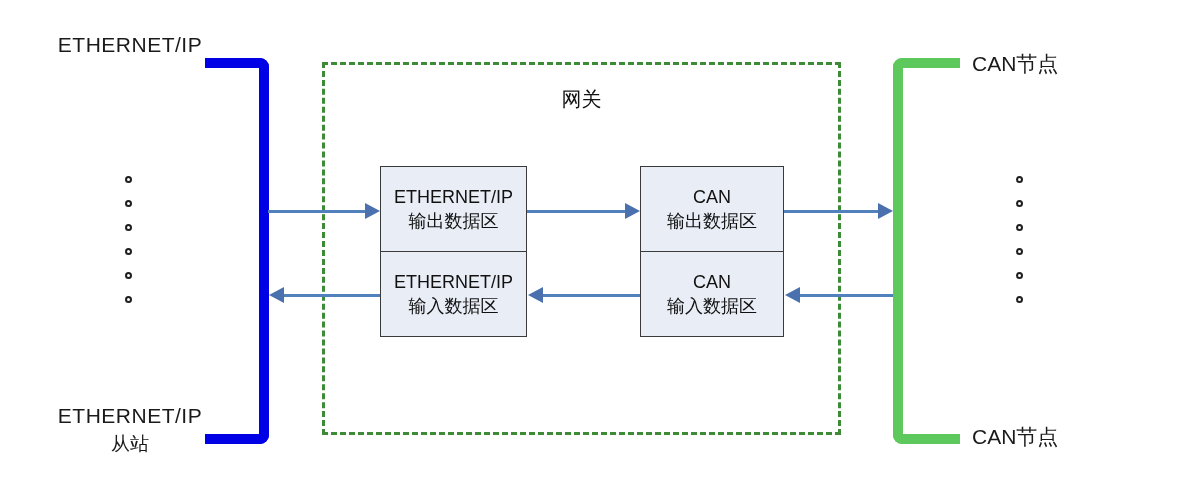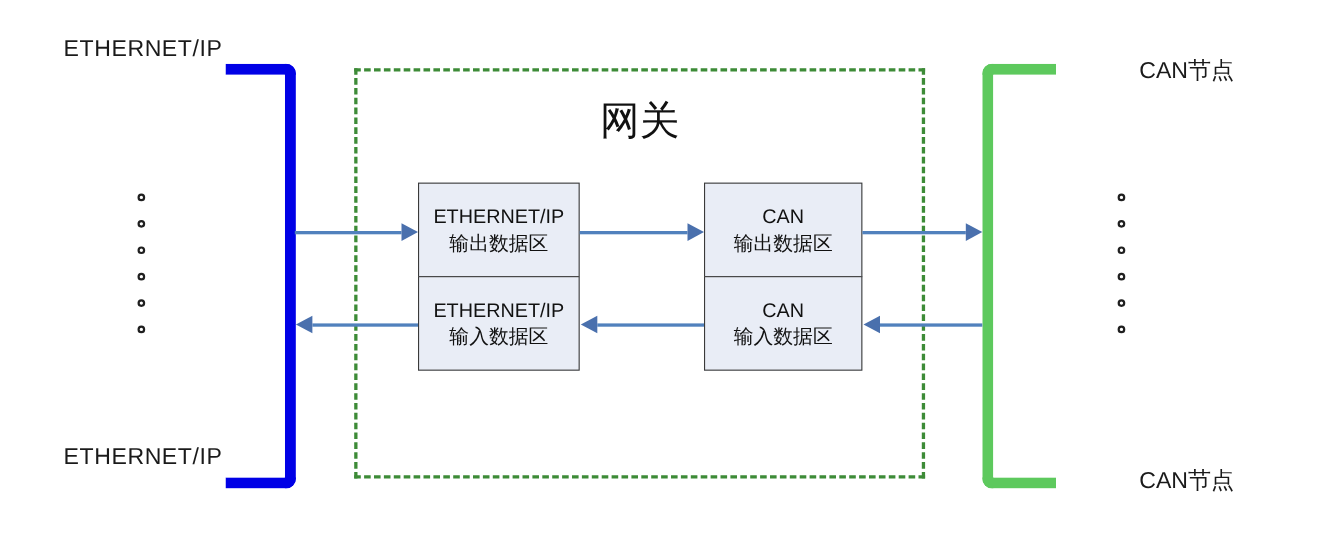--- a/index.html
+++ b/index.html
@@ -42,21 +42,21 @@
     width: 3px; height: 3px; background: #ffffff;
     border: 2px solid #1f1f1f; border-radius: 50%;
   }
 
   .gateway-box {
     position: absolute; left: 322px; top: 62px; width: 513px; height: 367px;
     border: 3px dashed #3d8b37;
   }
   .gateway-title {
     position: absolute; left: 322px; top: 86px; width: 519px;
-    text-align: center; font-size: 36px; color: #111;
+    text-align: center; font-size: 20px; color: #111;
   }
 
   .data-box {
     position: absolute; width: 147px; height: 86px;
     background: #e9edf6; border: 1px solid #3a3a3a; box-sizing: border-box;
     display: flex; flex-direction: column; align-items: center; justify-content: center;
     font-size: 18px; line-height: 1.35; text-align: center; color: #111;
   }
   #box-eth-out { left: 380px; top: 166px; }
   #box-eth-in  { left: 380px; top: 251px; }
@@ -71,32 +71,33 @@
   .arrow.right::after { left: 100%; border-left: 15px solid #4a70ad; }
   .arrow.left::after  { right: 100%; border-right: 15px solid #4a70ad; }
 
   #arrow-1 { left: 268px; top: 210px; width: 97px; }
   #arrow-2 { left: 527px; top: 210px; width: 98px; }
   #arrow-3 { left: 784px; top: 210px; width: 94px; }
   #arrow-4 { left: 284px; top: 294px; width: 96px; }
   #arrow-5 { left: 543px; top: 294px; width: 97px; }
   #arrow-6 { left: 800px; top: 294px; width: 93px; }
 
-  .can-node-label { position: absolute; left: 972px; width: 150px; text-align: right; font-size: 21px; }
+  .can-node-label { position: absolute; left: 972px; width: 150px; text-align: left; font-size: 21px; }
 </style>
 </head>
 <body>
 
 <div id="canvas">
 
   <div class="side-label" style="left:40px; top:33px;">
     <div class="l1">ETHERNET/IP</div>
   </div>
   <div class="side-label" style="left:40px; top:404px;">
     <div class="l1">ETHERNET/IP</div>
+    <div class="l2">从站</div>
   </div>
 
   <div class="bracket-left"></div>
   <div class="bracket-right"></div>
 
   <div class="dot-col left">
     <div class="dot"></div>
     <div class="dot"></div>
     <div class="dot"></div>
     <div class="dot"></div>

